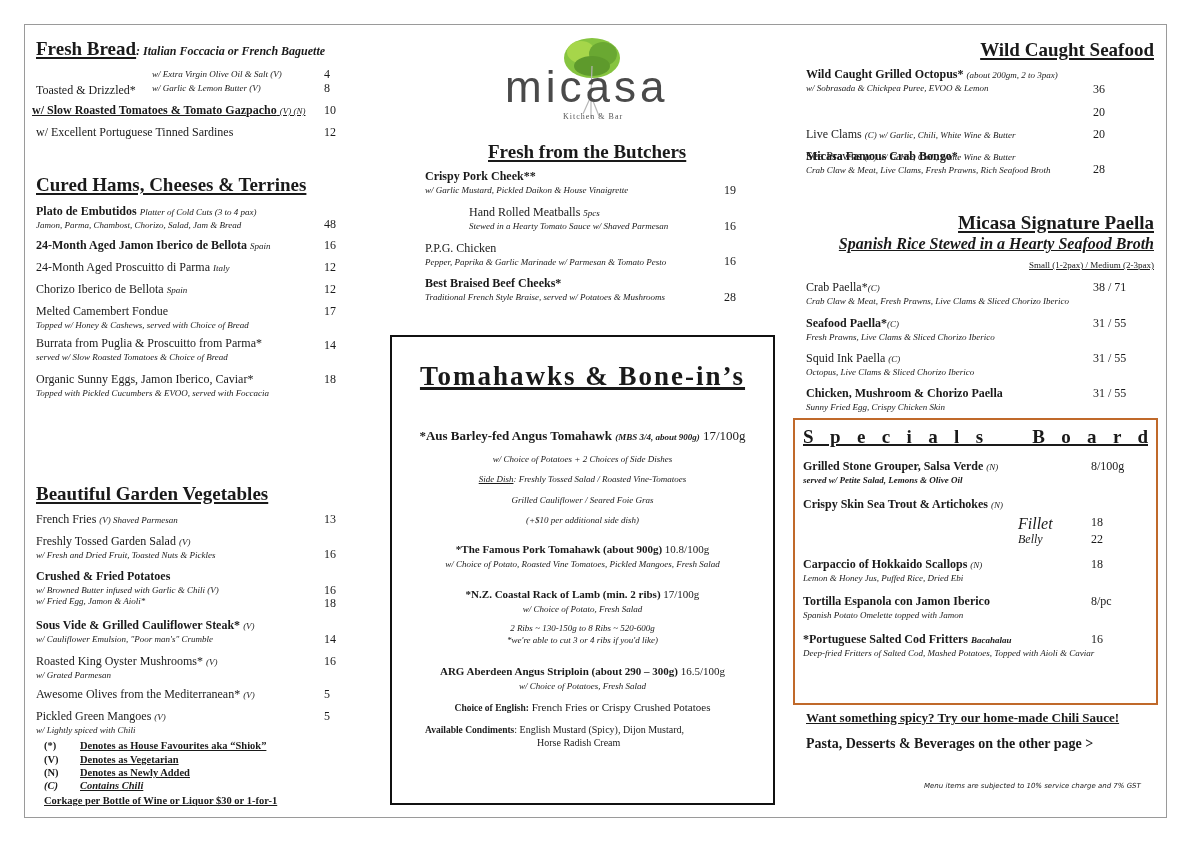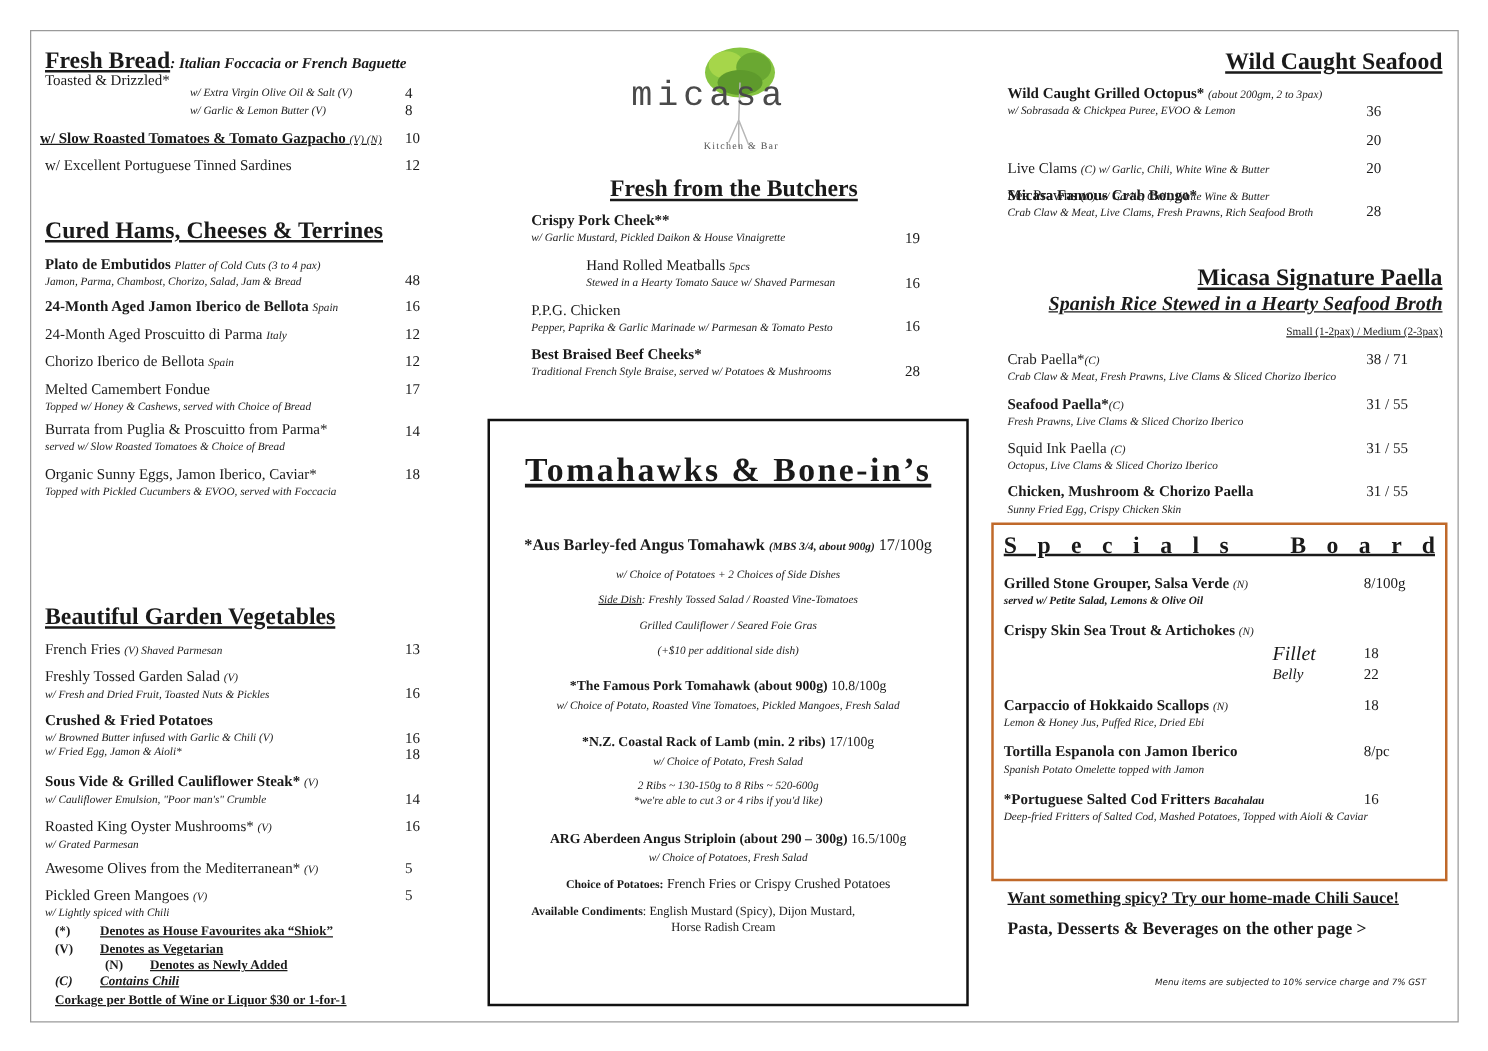--- a/index.html
+++ b/index.html
@@ -11,34 +11,34 @@
   .h2 .sub { font-size: 12px; font-style: italic; text-decoration: none; display: inline-block; }
   .row { position: absolute; font-size: 12px; white-space: nowrap; }
   .name { font-size: 12px; }
   .b { font-weight: bold; }
   .it { font-style: italic; font-size: 9px; }
   .desc { font-style: italic; font-size: 9px; display: block; margin-top: 1px; }
   .price { position: absolute; font-size: 12px; white-space: nowrap; }
   .legend { position: absolute; font-size: 10.5px; font-weight: bold; white-space: nowrap; }
   .legend .k { display: inline-block; width: 36px; }
   .legend .v { text-decoration: underline; }
-  .logo-word { font-family: Liberation Mono, monospace; font-size: 28px; color: #4a4a4a; letter-spacing: 4px; }
+  .logo-word { font-family: Liberation Sans, sans-serif; font-size: 44px; color: #4a4a4a; letter-spacing: 4px; }
   .tomabox { position: absolute; left: 390px; top: 335px; width: 385px; height: 470px; border: 2px solid #111; }
   .ctr { position: absolute; left: 0; width: 100%; text-align: center; white-space: nowrap; }
   .specbox { position: absolute; left: 793px; top: 418px; width: 365px; height: 287px; border: 2px solid #c0692a; }
 </style>
 </head>
 <body>
 
 <div class="page"></div>
 
 <div class="abs h2" style="left:36px;top:38px;">
   <span>Fresh Bread</span><span class="sub">: Italian Foccacia or French Baguette</span>
 </div>
-<div class="row" style="left:36px;top:57px;text-align:right;"><span class="name">Toasted &amp; Drizzled*</span></div>
+<div class="row" style="left:36px;top:83px;text-align:right;"><span class="name">Toasted &amp; Drizzled*</span></div>
 <div class="row it" style="left:152px;top:69px;"><span>w/ Extra Virgin Olive Oil &amp; Salt (V)</span></div>
 <div class="price" style="left:324px;top:67px;">4</div>
 <div class="row it" style="left:152px;top:83px;"><span>w/ Garlic &amp; Lemon Butter (V)</span></div>
 <div class="price" style="left:324px;top:81px;">8</div>
 <div class="row" style="left:32px;top:103px;text-decoration:underline;"><span class="name b">w/ Slow Roasted Tomatoes &amp; Tomato Gazpacho</span> <span class="it">(V) (N)</span></div>
 <div class="price" style="left:324px;top:103px;">10</div>
 <div class="row" style="left:36px;top:125px;"><span class="name">w/ Excellent Portuguese Tinned Sardines</span></div>
 <div class="price" style="left:324px;top:125px;">12</div>
 
 <div class="abs h2" style="left:36px;top:174px;">Cured Hams, Cheeses &amp; Terrines</div>
@@ -69,21 +69,21 @@
 <div class="price" style="left:324px;top:632px;">14</div>
 <div class="row" style="left:36px;top:654px;"><span>Roasted King Oyster Mushrooms*</span> <span class="it">(V)</span><span class="desc">w/ Grated Parmesan</span></div>
 <div class="price" style="left:324px;top:654px;">16</div>
 <div class="row" style="left:36px;top:687px;"><span>Awesome Olives from the Mediterranean*</span> <span class="it">(V)</span></div>
 <div class="price" style="left:324px;top:687px;">5</div>
 <div class="row" style="left:36px;top:709px;"><span>Pickled Green Mangoes</span> <span class="it">(V)</span><span class="desc">w/ Lightly spiced with Chili</span></div>
 <div class="price" style="left:324px;top:709px;">5</div>
 
 <div class="legend" style="left:44px;top:740px;"><span class="k">(*)</span><span class="v">Denotes as House Favourites aka “Shiok”</span></div>
 <div class="legend" style="left:44px;top:754px;"><span class="k">(V)</span><span class="v">Denotes as Vegetarian</span></div>
-<div class="legend" style="left:44px;top:767px;margin-left:40px;"><span class="k">(N)</span><span class="v">Denotes as Newly Added</span></div>
+<div class="legend" style="left:44px;top:767px;"><span class="k">(N)</span><span class="v">Denotes as Newly Added</span></div>
 <div class="legend" style="left:44px;top:780px;font-style:italic;"><span class="k">(C)</span><span class="v">Contains Chili</span></div>
 <div class="legend" style="left:44px;top:795px;text-decoration:underline;">Corkage per Bottle of Wine or Liquor $30 or 1-for-1</div>
 
 <div class="abs" style="left:505px;top:36px;width:185px;height:90px;">
   <svg class="abs" style="left:52px;top:0;" width="70" height="85" viewBox="0 0 70 85">
     <ellipse cx="35" cy="22" rx="28" ry="20" fill="#86c440"></ellipse>
     <ellipse cx="24" cy="16" rx="14" ry="11" fill="#a6d64a"></ellipse>
     <ellipse cx="46" cy="18" rx="14" ry="12" fill="#6aa832"></ellipse>
     <ellipse cx="35" cy="30" rx="18" ry="10" fill="#5e9a2c"></ellipse>
     <path d="M35 30 L34 60 M34 60 L26 78 M34 60 L42 80 M34 62 L34 82" stroke="#b7b7b7" stroke-width="1.2" fill="none"></path>
@@ -110,21 +110,21 @@
   <div class="ctr it" style="top:158px;">Grilled Cauliflower /  Seared Foie Gras</div>
   <div class="ctr it" style="top:178px;">(+$10 per additional side dish)</div>
   <div class="ctr" style="top:206px;font-size:11px;"><span class="b">*The Famous Pork Tomahawk (about 900g)</span> <span>10.8/100g</span></div>
   <div class="ctr it" style="top:222px;">w/ Choice of Potato, Roasted Vine Tomatoes, Pickled Mangoes, Fresh Salad</div>
   <div class="ctr" style="top:251px;font-size:11px;"><span class="b">*N.Z. Coastal Rack of Lamb (min. 2 ribs)</span> <span>17/100g</span></div>
   <div class="ctr it" style="top:267px;">w/ Choice of Potato, Fresh Salad</div>
   <div class="ctr it" style="top:286px;">2 Ribs ~ 130-150g to 8 Ribs ~ 520-600g</div>
   <div class="ctr it" style="top:298px;">*we're able to cut 3 or 4 ribs if you'd like)</div>
   <div class="ctr" style="top:328px;font-size:11px;"><span class="b">ARG Aberdeen Angus Striploin (about 290 – 300g)</span> <span>16.5/100g</span></div>
   <div class="ctr it" style="top:344px;">w/ Choice of Potatoes, Fresh Salad</div>
-  <div class="ctr" style="top:364px;font-size:11px;"><span class="b" style="font-size:9.5px;">Choice of Potatoes:</span><span> French Fries or Crispy Crushed Potatoes</span></div>
+  <div class="ctr" style="top:364px;font-size:11px;"><span class="b" style="font-size:9.5px;">Choice of English:</span><span> French Fries or Crispy Crushed Potatoes</span></div>
   <div class="abs" style="left:33px;top:387px;font-size:10px;white-space:nowrap;"><span class="b" style="font-size:9.5px;">Available Condiments</span><span>: English Mustard (Spicy), Dijon Mustard,</span></div>
   <div class="abs" style="left:145px;top:400px;font-size:10px;white-space:nowrap;">Horse Radish Cream</div>
 </div>
 
 <div class="abs h2" style="right:36px;top:39px;">Wild Caught Seafood</div>
 <div class="row" style="left:806px;top:67px;"><span class="b">Wild Caught Grilled Octopus*</span> <span class="it">(about 200gm, 2 to 3pax)</span><span class="desc">w/ Sobrasada &amp; Chickpea Puree, EVOO &amp; Lemon</span></div>
 <div class="price" style="left:1093px;top:82px;">36</div>
 <div class="row" style="left:806px;top:105px;margin-top:44px;"><span>Sea Prawns</span> <span class="it">(C) w/ Garlic, Chili, White Wine &amp; Butter</span></div>
 <div class="price" style="left:1093px;top:105px;">20</div>
 <div class="row" style="left:806px;top:127px;"><span>Live Clams</span> <span class="it">(C) w/ Garlic, Chili, White Wine &amp; Butter</span></div>

